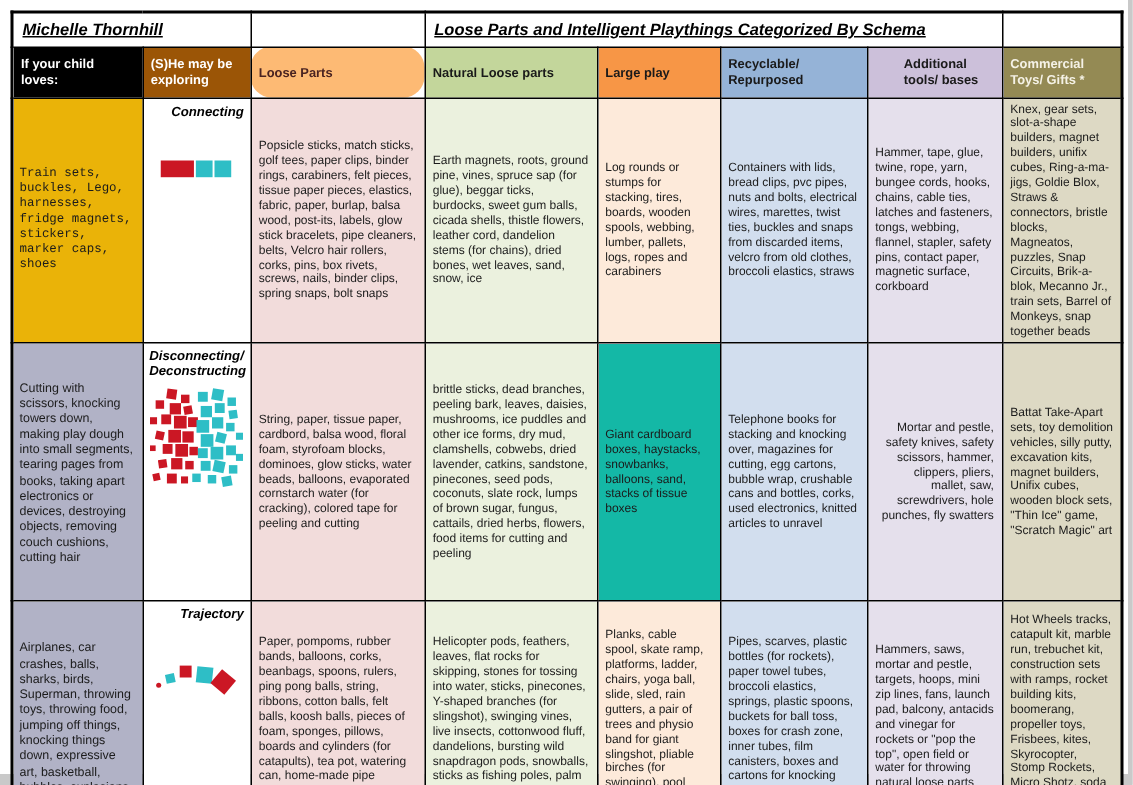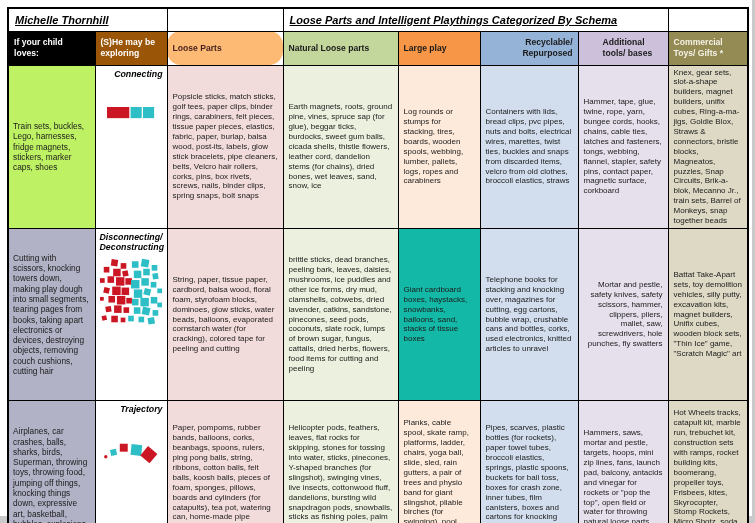--- a/index.html
+++ b/index.html
@@ -55,27 +55,27 @@
     <td class="title-cell" colspan="4">Loose Parts and Intelligent Playthings Categorized By Schema</td>
     <td></td>
   </tr>
 
   <tr class="r-hdr">
     <th class="hdr" style="background: rgb(0, 0, 0); color: rgb(255, 255, 255);">If your child loves:</th>
     <th class="hdr" style="background: rgb(155, 85, 6); color: rgb(255, 255, 255);">(S)He may be exploring</th>
     <th class="hdr" style="background: #fdba74; color: rgb(74, 35, 33); border-radius: 14px;">Loose Parts</th>
     <th class="hdr" style="background: rgb(195, 214, 155); color: rgb(26, 26, 26);">Natural Loose parts</th>
     <th class="hdr" style="background: rgb(247, 150, 70); color: rgb(26, 26, 26);">Large play</th>
-    <th class="hdr" style="background: rgb(149, 179, 215); color: rgb(26, 26, 26); text-align: right;">Recyclable/ Repurposed</th>
+    <th class="hdr" style="background: rgb(149, 179, 215); color: rgb(26, 26, 26);">Recyclable/ Repurposed</th>
     <th class="hdr" style="background: rgb(204, 192, 218); color: rgb(26, 26, 26); padding-left: 24px;">Additional tools/ bases</th>
     <th class="hdr" style="background: rgb(148, 138, 84); color: rgb(245, 242, 230);">Commercial Toys/ Gifts *</th>
   </tr>
 
   <tr class="r1">
-    <td class="body loves" style="background: #bef264;">Train sets, buckles, Lego, harnesses, fridge magnets, stickers, marker caps, shoes</td>
+    <td class="body loves" style="background: #eab308; font-family: Liberation Mono, monospace;">Train sets, buckles, Lego, harnesses, fridge magnets, stickers, marker caps, shoes</td>
     <td class="schema-cell" style="background: rgb(255, 255, 255);">
       <div class="schema-label">Connecting</div>
       <div class="schema-art art-connecting">
         <svg width="48" height="16" viewBox="0 0 56 16">
           <rect class="sq-red" x="0" y="1" width="26" height="13"></rect>
           <rect class="sq-teal" x="27.5" y="1" width="13" height="13"></rect>
           <rect class="sq-teal" x="42" y="1" width="13" height="13"></rect>
         </svg>
       </div>
     </td>

